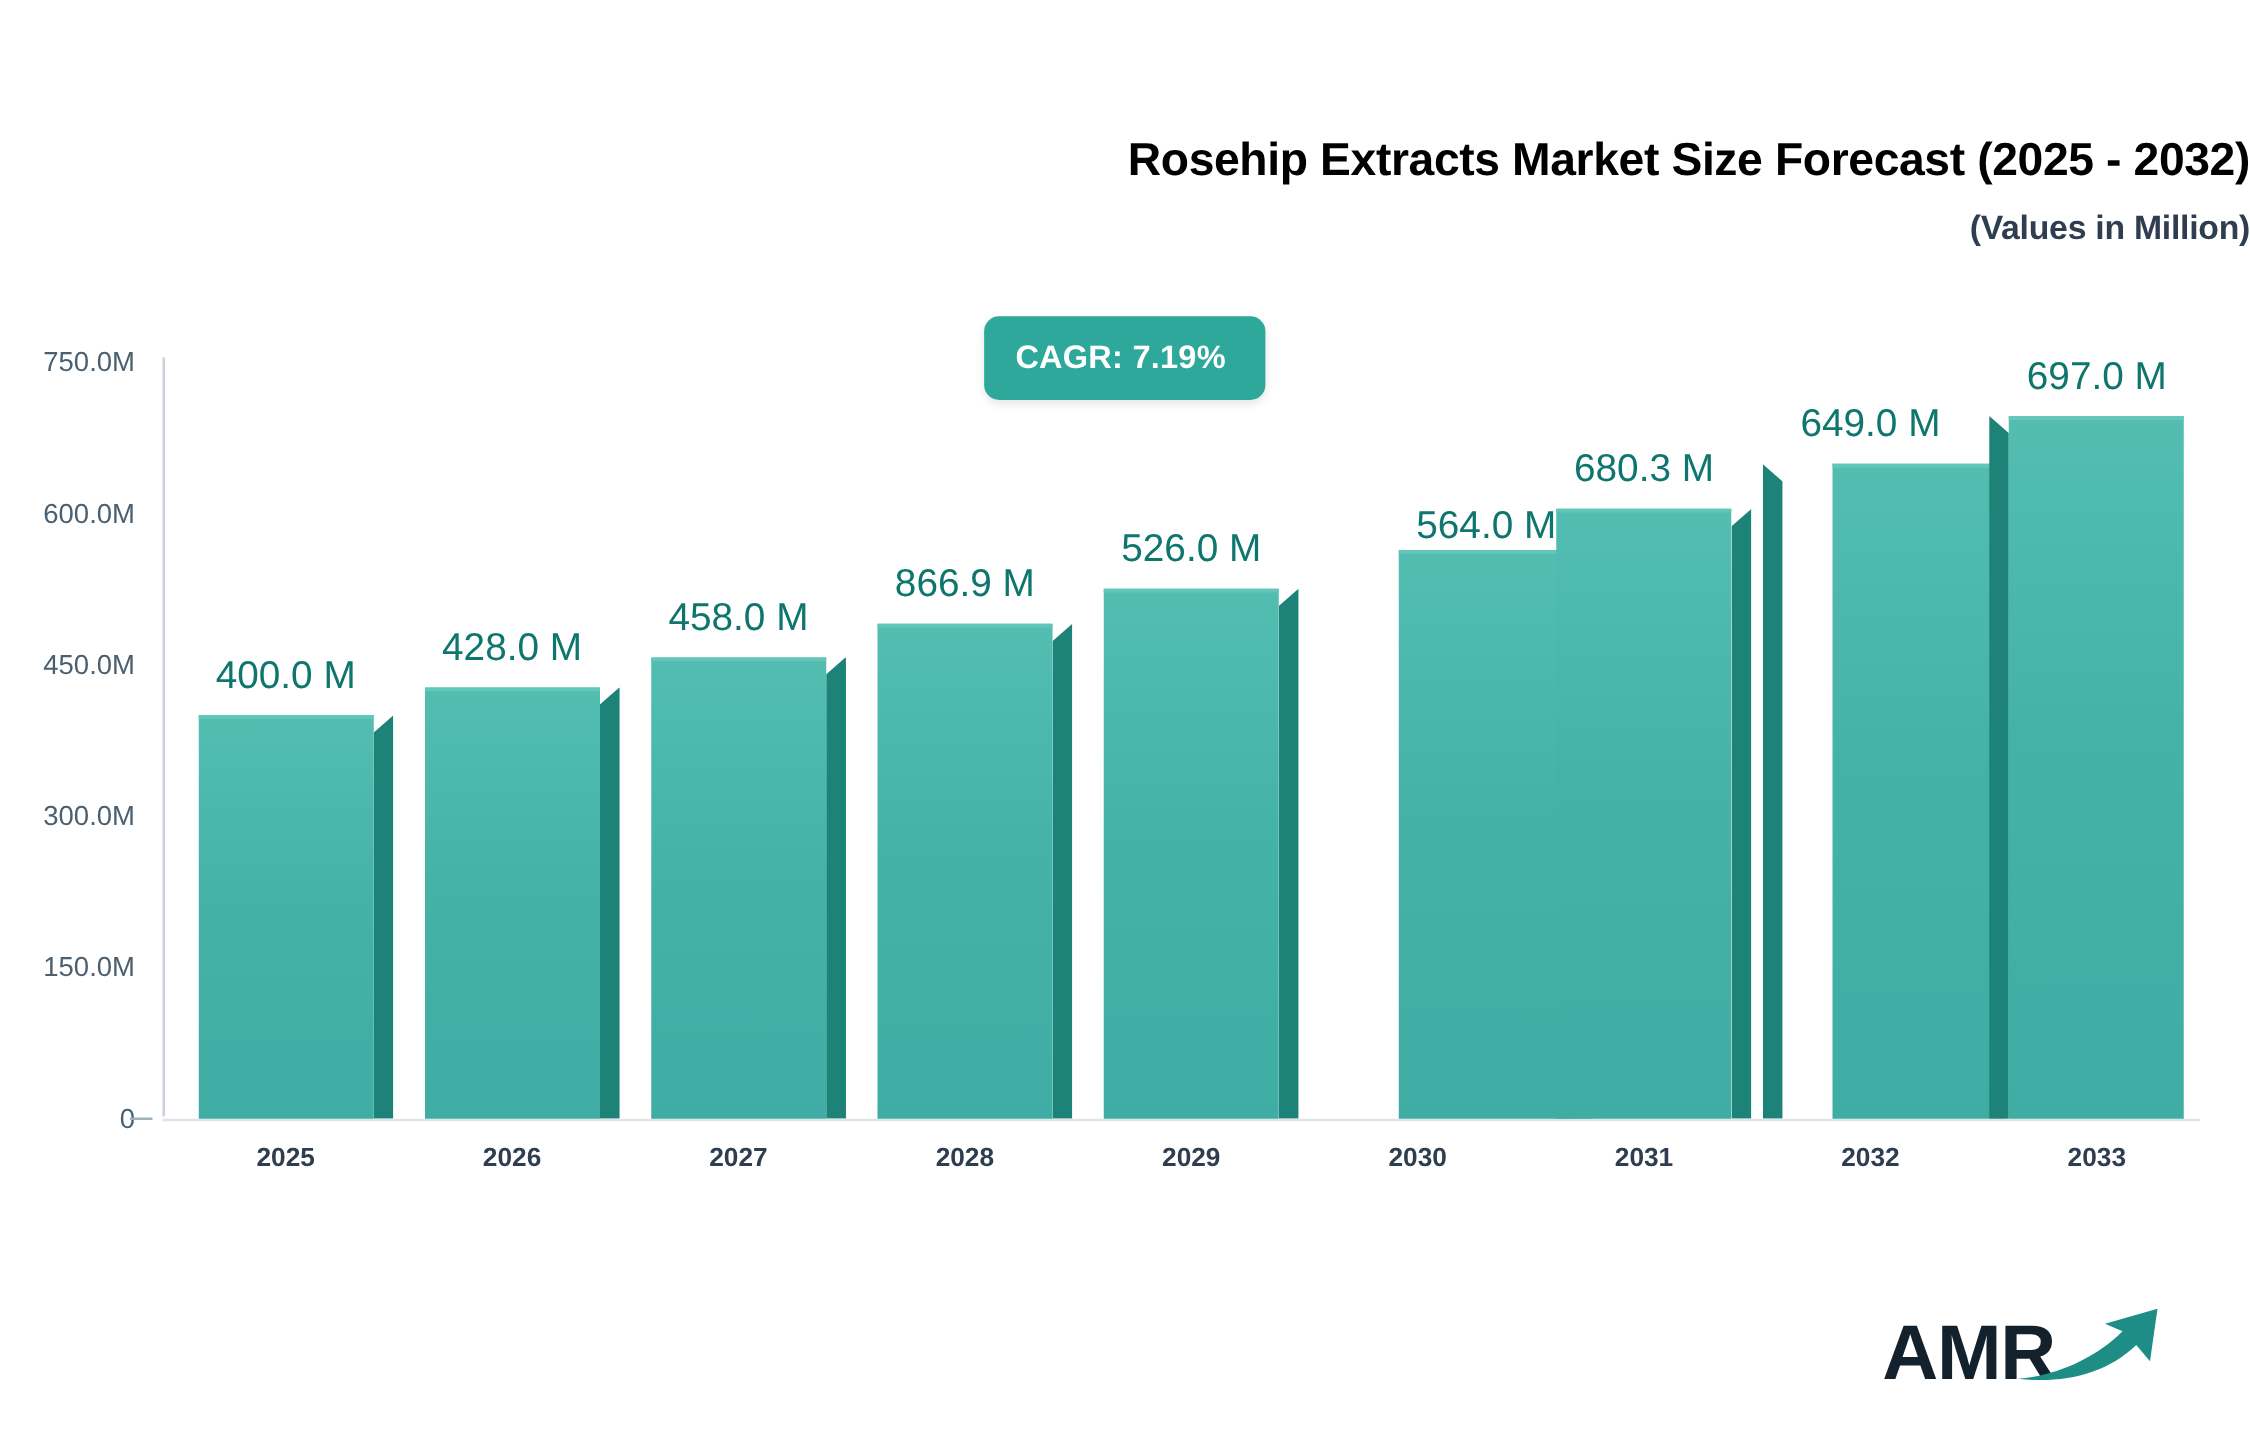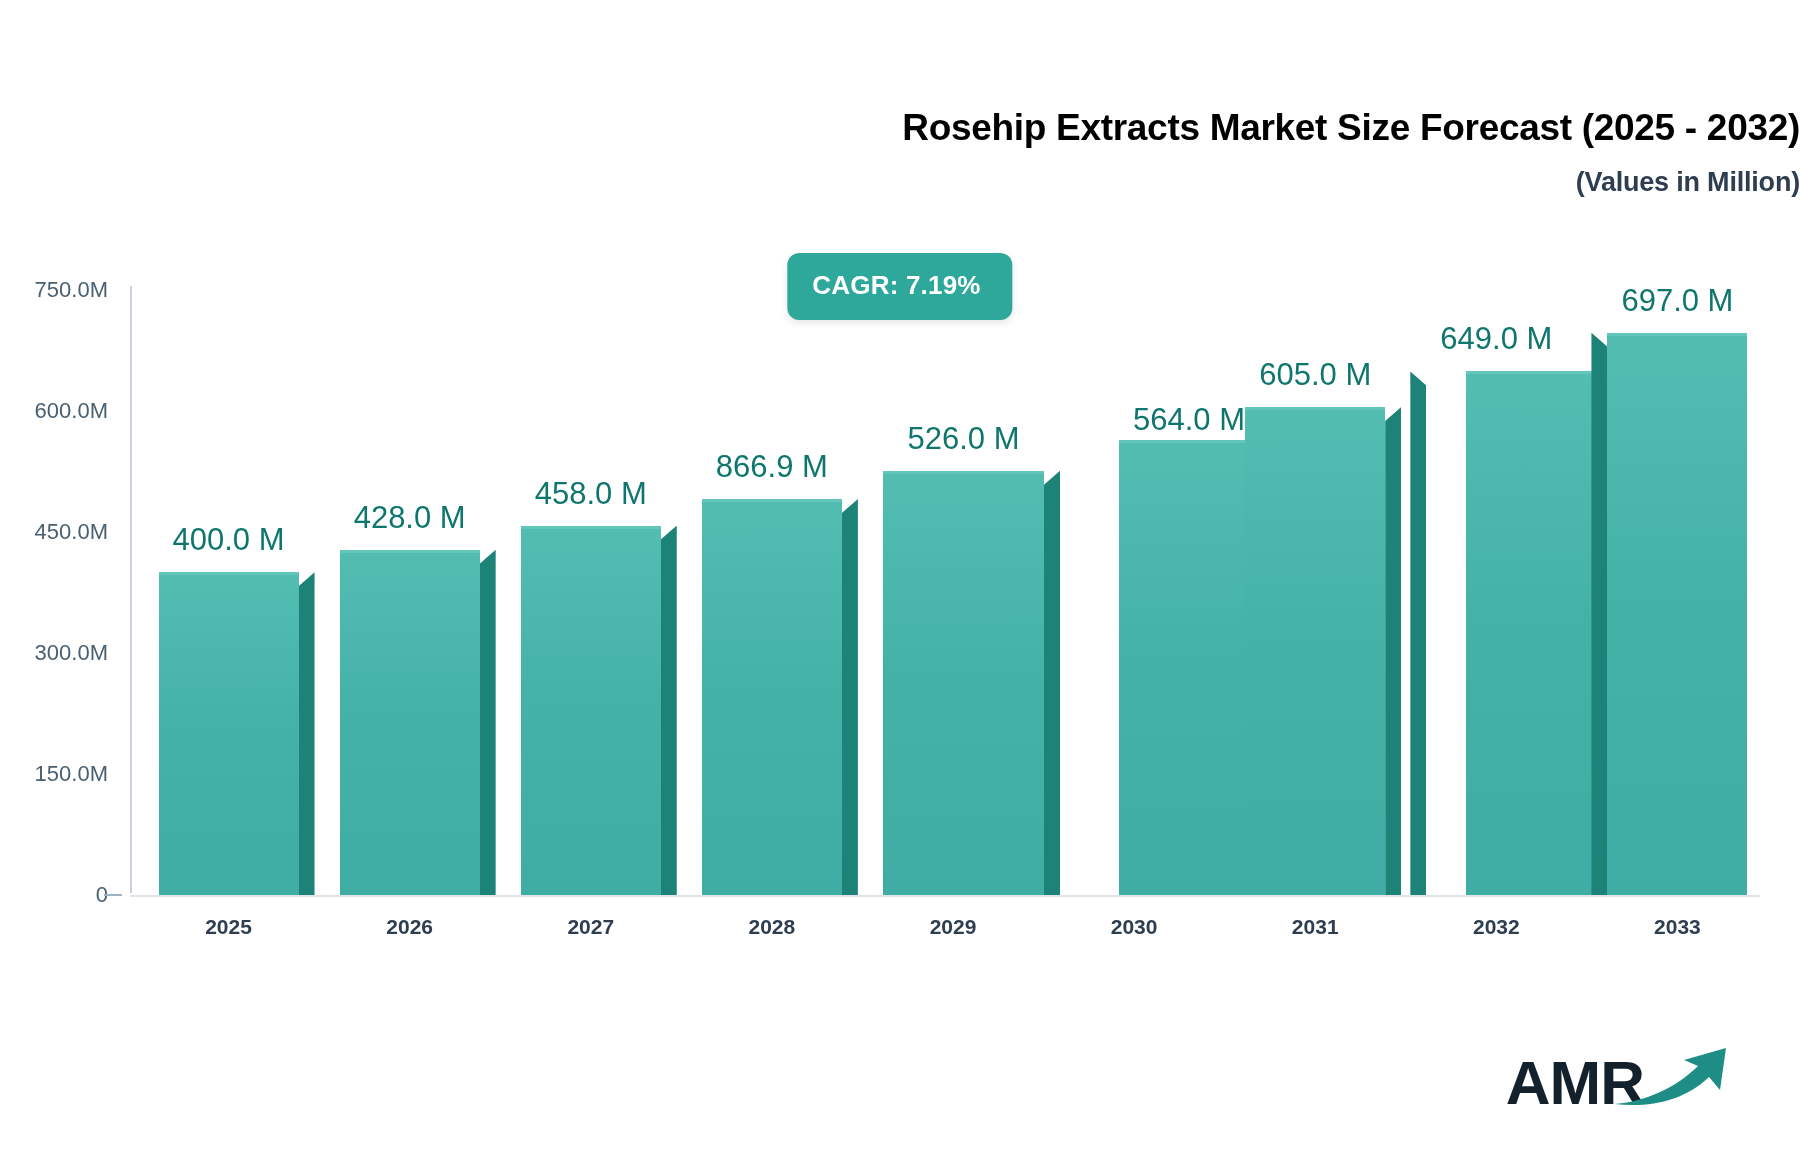--- a/index.html
+++ b/index.html
@@ -249,40 +249,40 @@
           </div>
           <div class="bar-value">458.0 M</div>
         </div>
         <div class="bar-group side-right" style="left: 571.889px; width: 140px; height: 396.073px;">
           <div class="bar-side" style="height: 396.073px;"></div>
           <div class="bar-front" style="height: 396.073px;">
             <div class="bar-top-cap"></div>
           </div>
           <div class="bar-value">866.9 M</div>
         </div>
-        <div class="bar-group side-right" style="left: 753px; width: 161px; height: 424.307px;">
+        <div class="bar-group side-right" style="left: 753px; width: 140px; height: 424.307px;">
           <div class="bar-side" style="height: 424.307px;"></div>
           <div class="bar-front" style="height: 424.307px;">
             <div class="bar-top-cap"></div>
           </div>
           <div class="bar-value">526.0 M</div>
         </div>
         <div class="bar-group side-right" style="left: 989px; width: 140px; height: 443px;">
           <div class="bar-side" style="height: 454.96px;"></div>
           <div class="bar-front" style="height: 454.96px;">
             <div class="bar-top-cap"></div>
           </div>
           <div class="bar-value">564.0 M</div>
         </div>
         <div class="bar-group side-right" style="left: 1115.22px; width: 140px; height: 488.033px;">
           <div class="bar-side" style="height: 488.033px;"></div>
           <div class="bar-front" style="height: 488.033px;">
             <div class="bar-top-cap"></div>
           </div>
-          <div class="bar-value">605.0 M</div>
+          <div class="bar-value">680.3 M</div>
         </div>
         <div class="bar-group side-left" style="left: 1296.33px; width: 140px; height: 523.527px; padding-left: 40px;">
           <div class="bar-side" style="height: 523.527px;"></div>
           <div class="bar-front" style="height: 523.527px;">
             <div class="bar-top-cap"></div>
           </div>
           <div class="bar-value">649.0 M</div>
         </div>
         <div class="bar-group side-left" style="left: 1477.44px; width: 140px; height: 562.247px;">
           <div class="bar-side" style="height: 562.247px;"></div>

